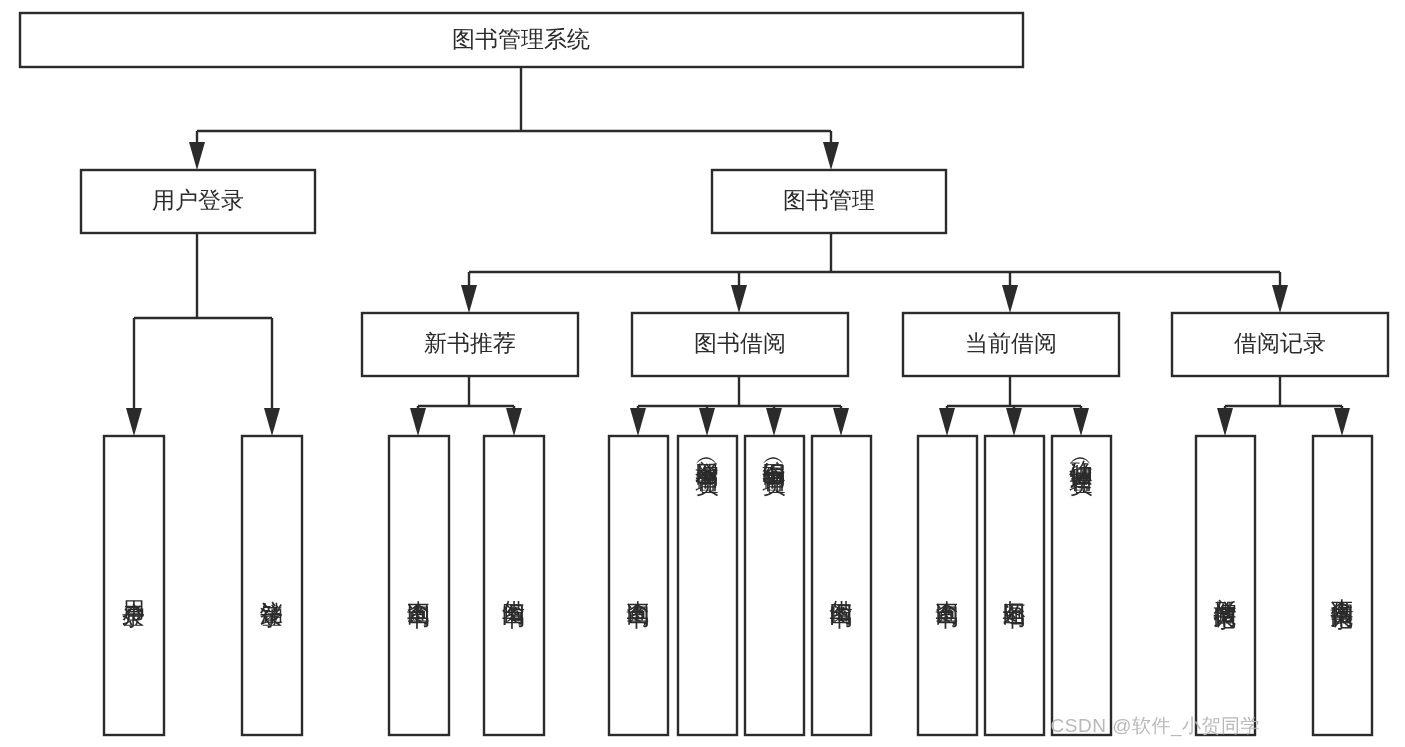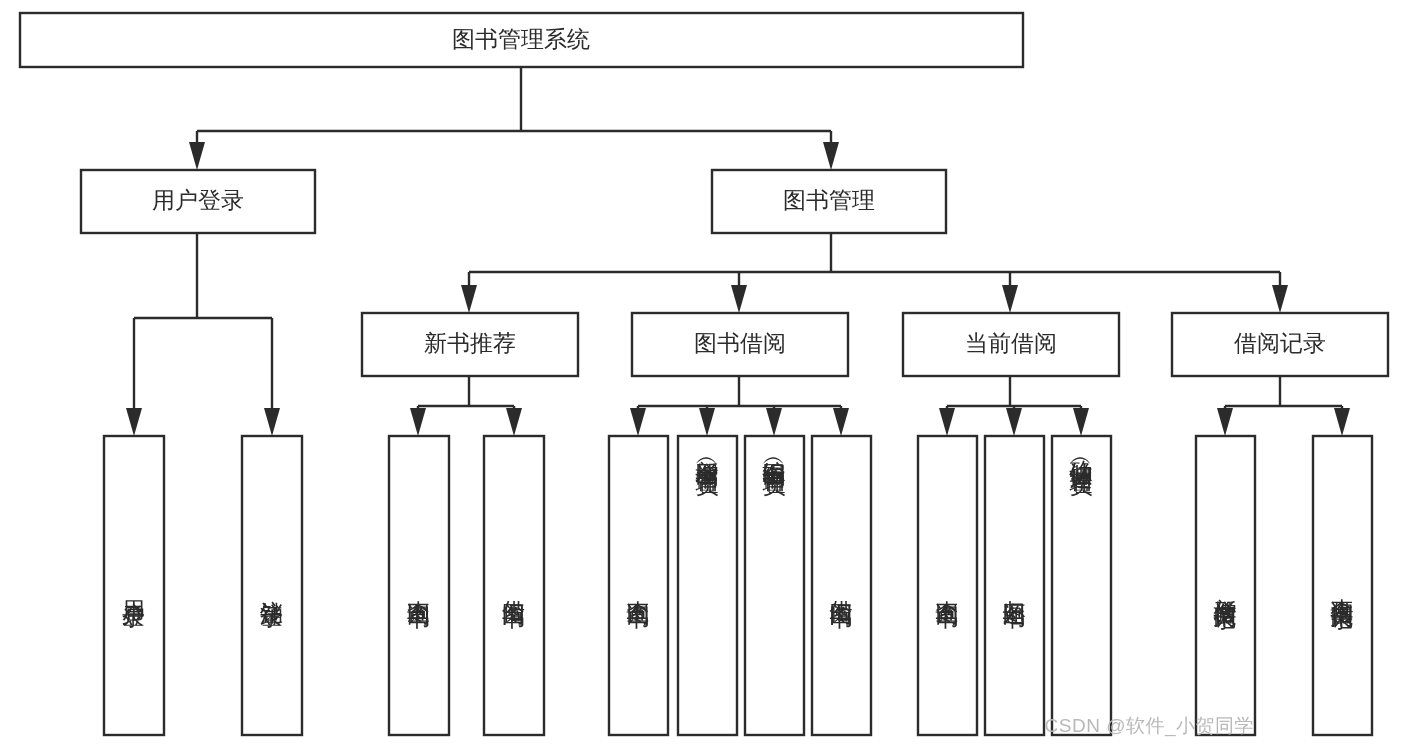--- a/index.html
+++ b/index.html
@@ -62,21 +62,21 @@
     text-orientation: upright;
     font-family: "Liberation Sans", "DejaVu Sans", sans-serif;
     font-size: 23px;
     line-height: 1.22;
     color: #2b2b2b;
     letter-spacing: 2px;
     white-space: nowrap;
   }
   .watermark {
     position: absolute;
-    right: 10px;
+    right: 4px;
     bottom: 8px;
     font-family: "Liberation Sans", "DejaVu Sans", sans-serif;
     font-size: 19px;
     color: #b9b9b9;
     letter-spacing: 0.5px;
     white-space: nowrap;
   }
 </style>
 </head>
 <body>

